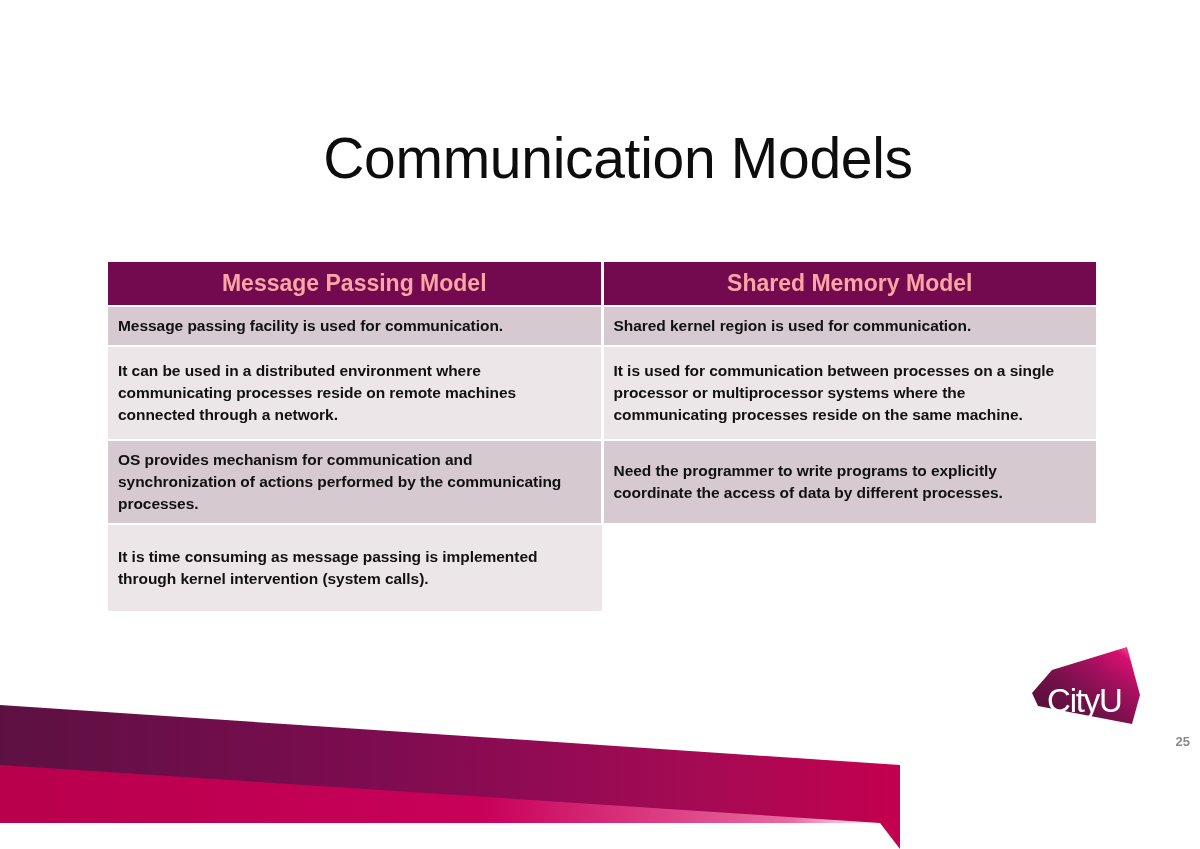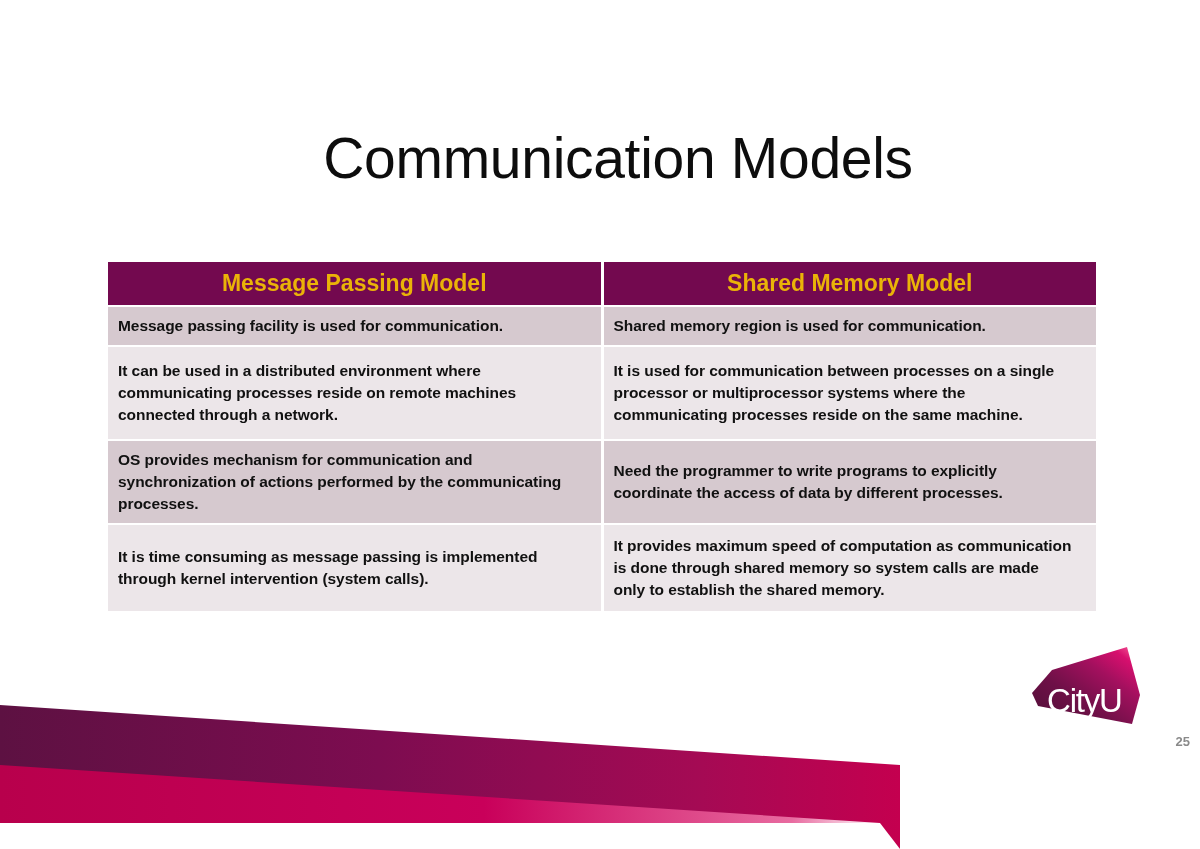--- a/index.html
+++ b/index.html
@@ -70,21 +70,21 @@
   }
   .cmp-divider {
     width: 3px;
     flex: 0 0 3px;
     background: #ffffff;
   }
 
   
   .cmp-head .cmp-cell {
     background: #73094f;
-    color: #eab308;
+    color: #fca5a5;
     text-align: center;
     font-size: 23px;
     font-weight: bold;
     line-height: 30px;
     padding: 6px 10px 7px 10px;
     letter-spacing: 0px;
   }
 
   
   .band-dark .cmp-cell  { background: #d6c9cf; }
@@ -163,21 +163,21 @@
     </div>
 
     <div class="cmp-gap"></div>
 
     <div class="cmp-row band-dark row-h-a">
       <div class="cmp-cell">
         <span>Message passing facility is used for communication.</span>
       </div>
       <div class="cmp-divider"></div>
       <div class="cmp-cell">
-        <span>Shared memory region is used for communication.</span>
+        <span>Shared kernel region is used for communication.</span>
       </div>
     </div>
 
     <div class="cmp-gap"></div>
 
     <div class="cmp-row band-light row-h-b">
       <div class="cmp-cell">
         <span>It can be used in a distributed environment where communicating processes reside on remote machines connected through a network.</span>
       </div>
       <div class="cmp-divider"></div>
@@ -198,23 +198,20 @@
       </div>
     </div>
 
     <div class="cmp-gap"></div>
 
     <div class="cmp-row band-light row-h-d">
       <div class="cmp-cell">
         <span>It is time consuming as message passing is implemented through kernel intervention (system calls).</span>
       </div>
       <div class="cmp-divider"></div>
-      <div class="cmp-cell">
-        <span>It provides maximum speed of computation as communication is done through shared memory so system calls are made only to establish the shared memory.</span>
-      </div>
     </div>
 
   </div>
 
   <div class="wedge-wrap">
     <svg width="1200" height="194" viewBox="0 0 1200 194" xmlns="http://www.w3.org/2000/svg">
       <defs>
         <linearGradient id="wedgeA" x1="0" y1="0" x2="1" y2="0">
           <stop offset="0" stop-color="#5d1142"></stop>
           <stop offset="0.42" stop-color="#7d0c50"></stop>

